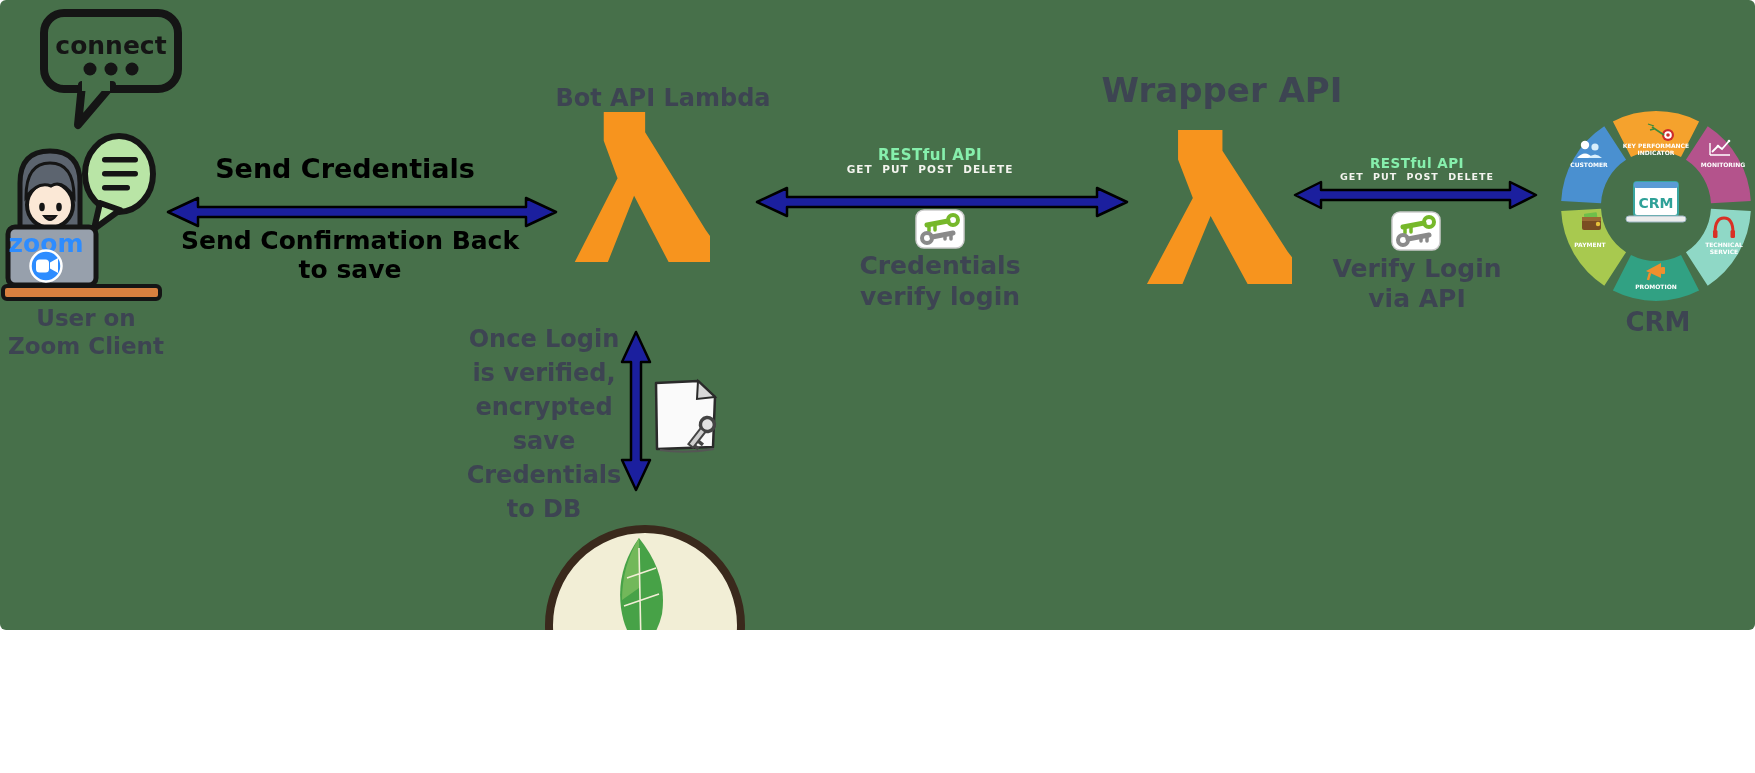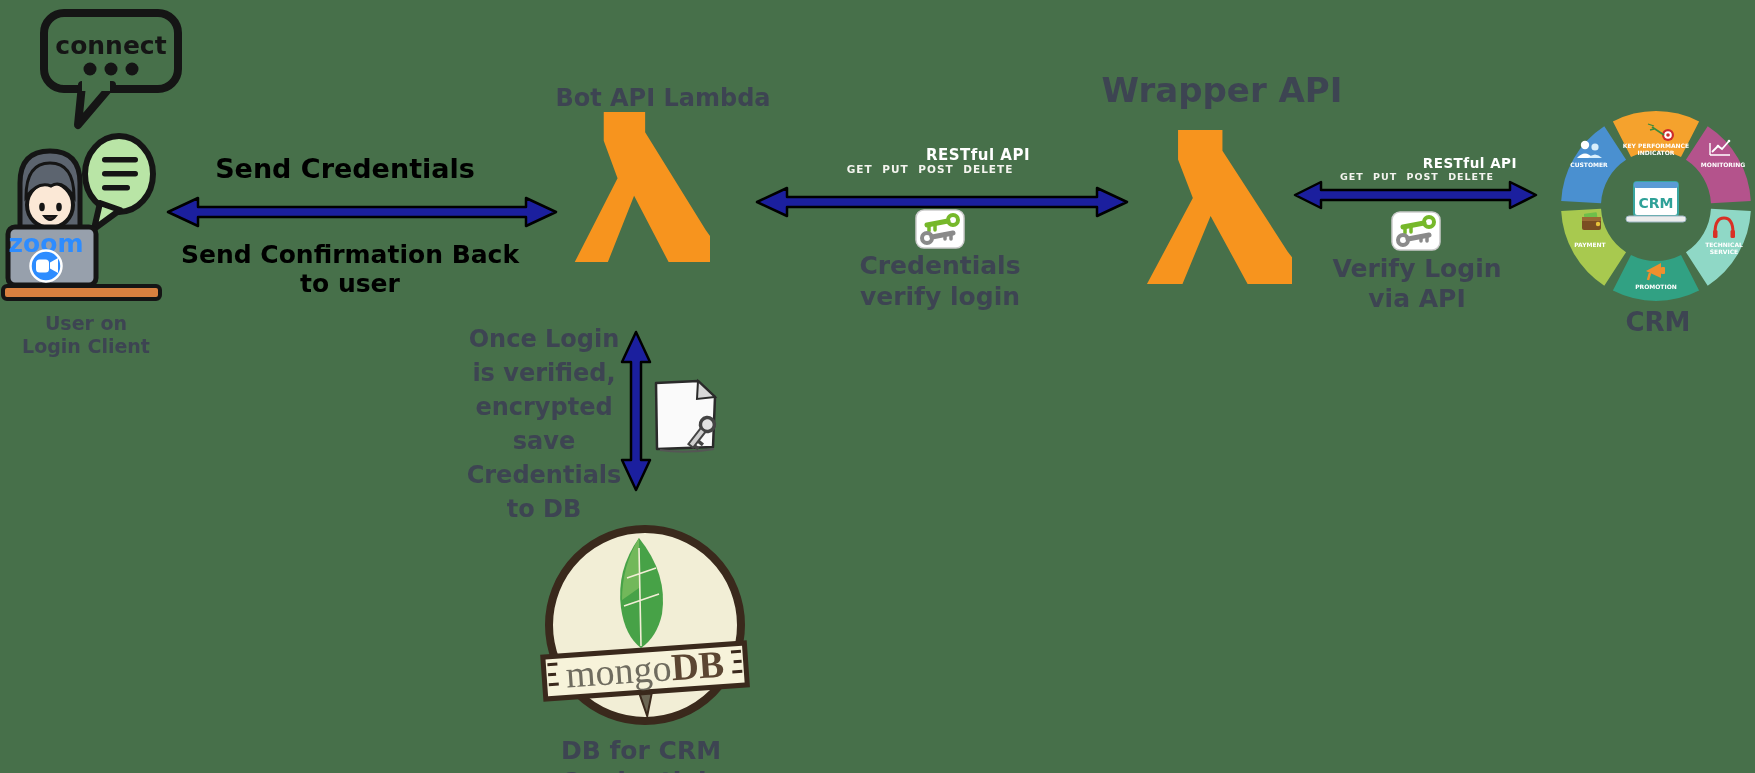--- a/index.html
+++ b/index.html
@@ -1,23 +1,23 @@
 <!DOCTYPE html>
 <html><head>
 <meta charset="utf-8">
 <style>
   html,body{margin:0;padding:0;}
   body{font-family:"DejaVu Sans", sans-serif;}
   #stage{
-    position:relative;width:1755px;height:773px;background:#47704a;overflow:hidden;
+    position:relative;width:1755px;height:630px;background:#47704a;overflow:hidden;border-radius:6px;
   }
   .abs{position:absolute;}
   .cap{color:#3d4452;font-weight:bold;text-align:center;line-height:1.22;}
   .black-cap{color:#000000;font-weight:bold;text-align:center;line-height:1.16;}
-  .rest{color:#ffffff;font-weight:bold;text-align:right;letter-spacing:.5px;}
+  .rest{color:#86efac;font-weight:bold;text-align:center;letter-spacing:.5px;}
   .methods{color:#f4f4ef;font-weight:bold;text-align:center;letter-spacing:1px;word-spacing:5px;}
   svg{display:block;}
 </style>
 </head>
 <body>
 
 <div id="stage">
 
   <svg class="abs" style="left:0px;top:5px;" width="185" height="296" viewBox="0 0 185 296">
 
@@ -51,32 +51,32 @@
     <g>
       <rect x="8" y="222" width="88" height="58" rx="7" fill="#97a0ac" stroke="#151515" stroke-width="5"></rect>
       <text x="46" y="247" text-anchor="middle" font-size="25" font-weight="bold" fill="#2d8cff">zoom</text>
       <circle cx="46" cy="261" r="15.5" fill="#2d8cff" stroke="#ffffff" stroke-width="2.5"></circle>
       <rect x="36" y="254.5" width="13" height="13" rx="3.5" fill="#ffffff"></rect>
       <path d="M 50,257.5 L 58,253 L 58,268 L 50,263.5 Z" fill="#ffffff"></path>
     </g>
 
     <rect x="3" y="281" width="157" height="13" rx="4" fill="#d9803f" stroke="#151515" stroke-width="4"></rect>
   </svg>
-  <div class="abs cap" style="left:0px;top:312px;width:172px;font-size:19px;">
+  <div class="abs cap" style="left:0px;top:304px;width:172px;font-size:23px;">
     <div>User on</div>
-    <div>Login Client</div>
+    <div>Zoom Client</div>
   </div>
 
   <div class="abs black-cap" style="left:195px;top:153px;width:300px;font-size:27px;">Send Credentials</div>
   <svg class="abs" style="left:166px;top:195px;" width="392" height="34" viewBox="0 0 392 34">
     <polygon points="2,17 32,3 32,12 360,12 360,3 390,17 360,31 360,22 32,22 32,31" stroke="#000000" stroke-width="2.5" stroke-linejoin="round" fill="#1b1f9e"></polygon>
   </svg>
-  <div class="abs black-cap" style="left:180px;top:240px;width:340px;font-size:25px;">
+  <div class="abs black-cap" style="left:180px;top:226px;width:340px;font-size:25px;">
     <div>Send Confirmation Back</div>
-    <div>to user</div>
+    <div>to save</div>
   </div>
 
   <div class="abs cap" style="left:513px;top:84px;width:300px;font-size:24px;">Bot API Lambda</div>
   <svg class="abs" style="left:572px;top:112px;" width="138" height="150" viewBox="0 0 100 104" preserveAspectRatio="none">
     <polygon points="23,0 53,0 53,14 97,82 100,86 100,104 70,104 45,58 26,104 2,104 33,46 23,20" fill="#f7941e"></polygon>
   </svg>
 
   <div class="abs rest" style="left:830px;top:146px;width:200px;font-size:15px;">RESTful API</div>
   <div class="abs methods" style="left:830px;top:163px;width:200px;font-size:10.5px;">GET PUT POST DELETE</div>
   <svg class="abs" style="left:755px;top:185px;" width="374" height="34" viewBox="0 0 374 34">

